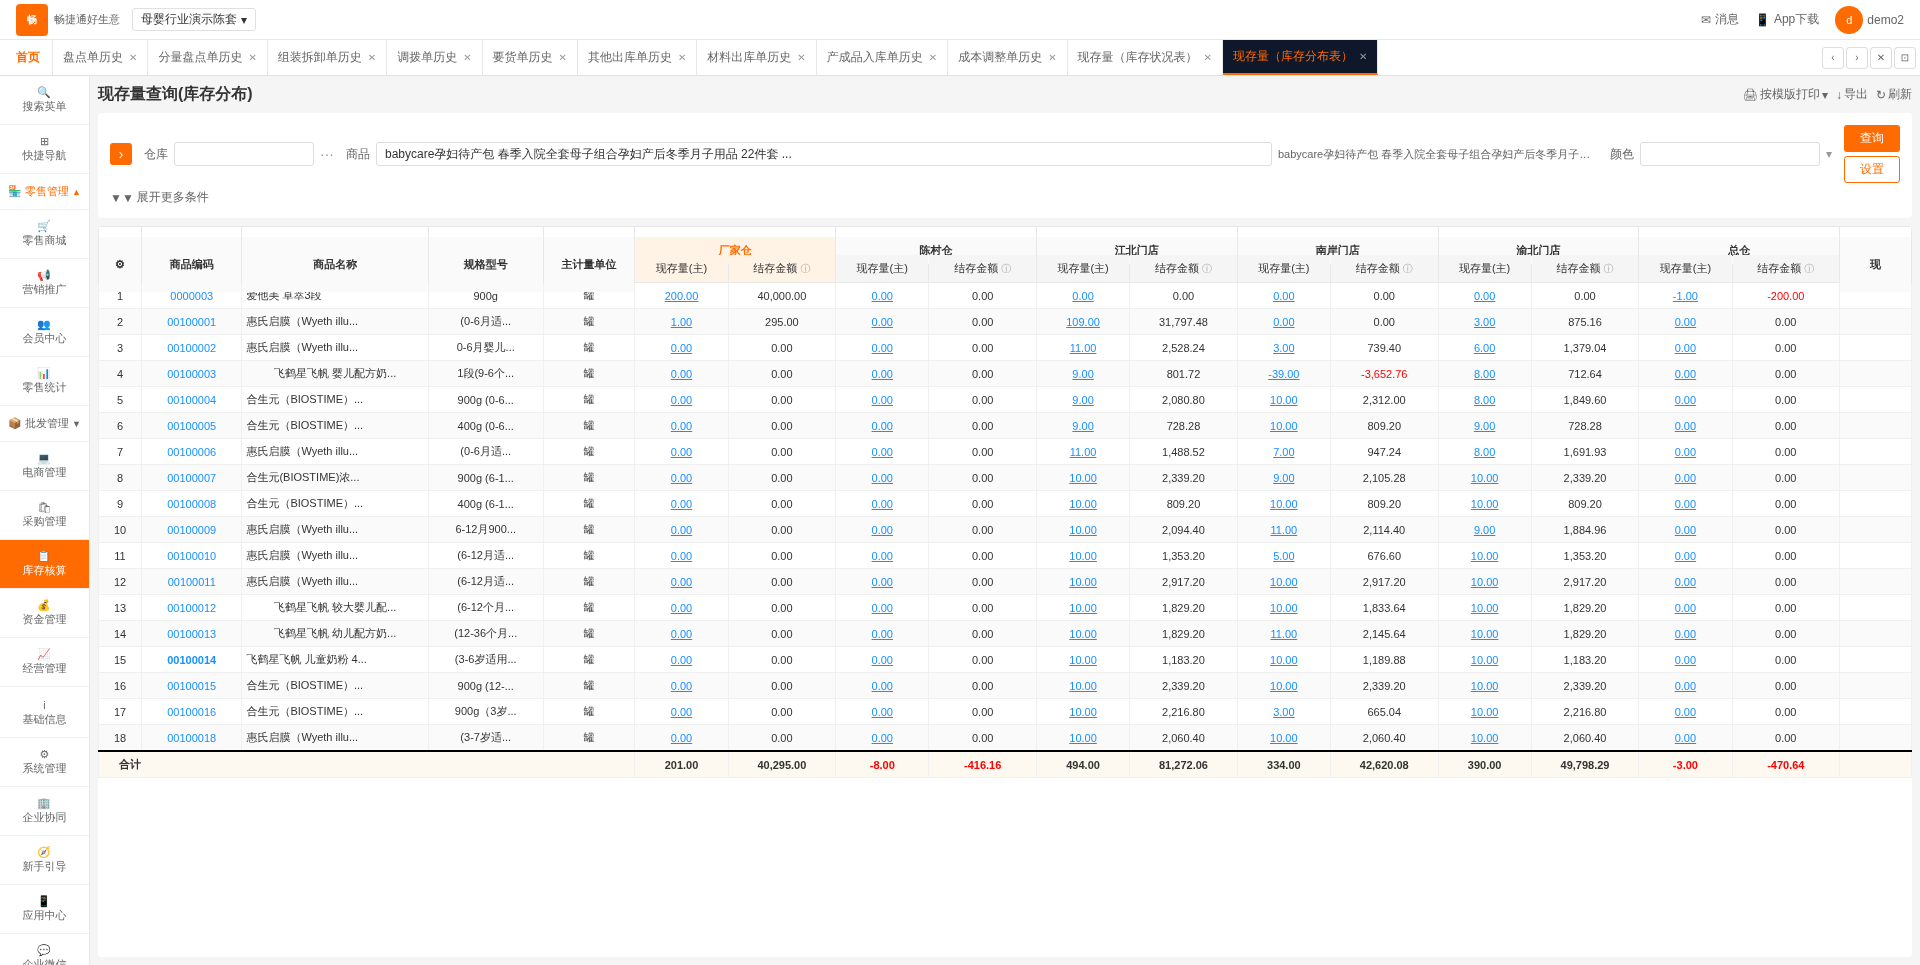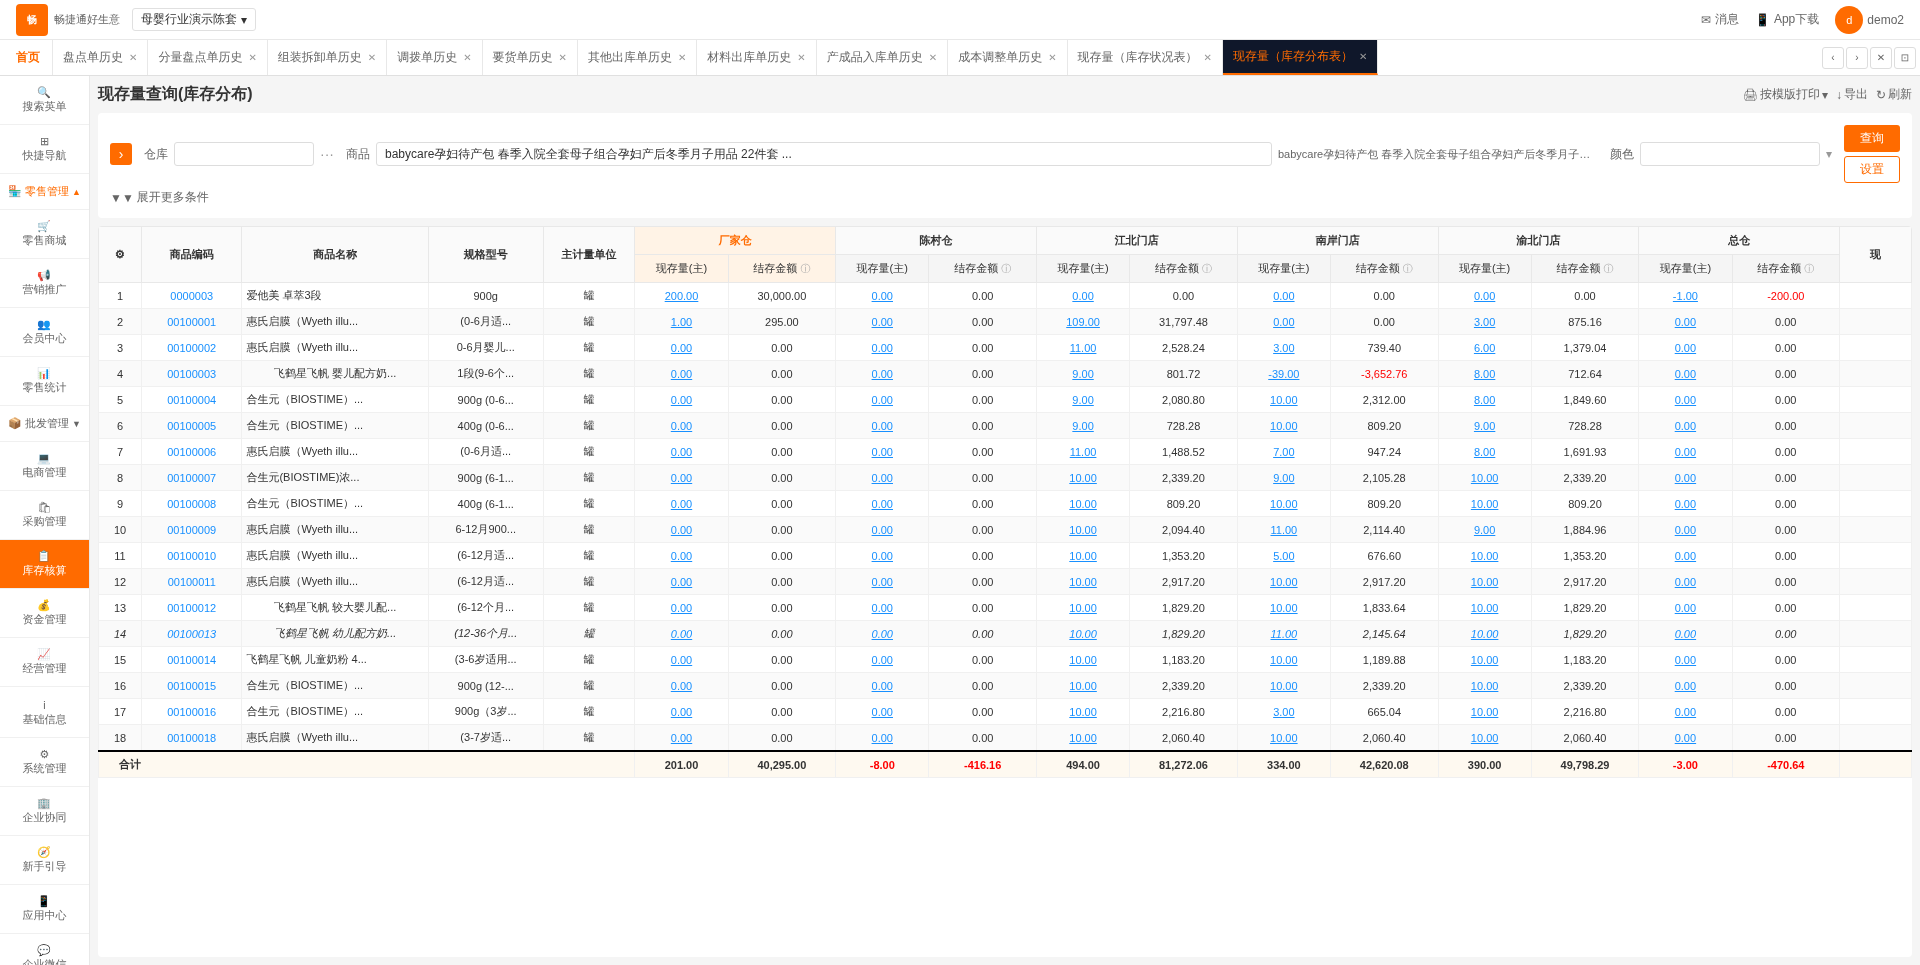--- a/index.html
+++ b/index.html
@@ -55,21 +55,21 @@
     .dots-btn { color: #999; cursor: pointer; font-size: 14px; }
     .btn-query { background: #ff6b00; color: white; border: none; padding: 5px 16px; border-radius: 3px; cursor: pointer; font-size: 12px; }
     .btn-settings { background: white; color: #ff6b00; border: 1px solid #ff6b00; padding: 4px 12px; border-radius: 3px; cursor: pointer; font-size: 12px; }
     .expand-btn { display: flex; align-items: center; gap: 3px; color: #666; font-size: 12px; cursor: pointer; margin-top: 6px; }
 
     
     .table-container { background: #fff; border-radius: 4px; overflow: hidden; flex: 1; overflow-y: auto; }
     .table-container::-webkit-scrollbar { width: 6px; height: 6px; }
     .table-container::-webkit-scrollbar-thumb { background: #ccc; border-radius: 3px; }
     table { width: 100%; border-collapse: collapse; font-size: 11px; }
-    thead tr th { background: #f5f5f5; padding: 6px 4px; border: 1px solid #e8e8e8; text-align: center; font-weight: 500; color: #333; white-space: nowrap; position: sticky; top: 0; z-index: 2; }
+    thead tr th { background: #f5f5f5; padding: 6px 4px; border: 1px solid #e8e8e8; text-align: center; font-weight: 500; color: #333; white-space: nowrap; position: sticky; top: 10px; z-index: 2; }
     thead tr:first-child th { background: #fafafa; font-size: 11px; font-weight: bold; }
     tbody tr td { padding: 5px 4px; border: 1px solid #f0f0f0; text-align: center; color: #333; }
     .total-row td { background: #fef9f0; font-weight: bold; border-top: 2px solid #000000; }
     .negative { color: #f00; }
     .link-like { color: #1890ff; text-decoration: underline; cursor: pointer; }
     .info-icon { color: #aaa; font-size: 10px; cursor: pointer; }
   </style>
 </head>
 <body>
 
@@ -294,21 +294,21 @@
         </thead>
         <tbody id="table-body">
 
         <tr>
     <td>1</td>
     <td style="color:#1890ff; cursor:pointer;">0000003</td>
     <td style="text-align:left; max-width:130px; overflow:hidden; text-overflow:ellipsis; white-space:nowrap;" title="爱他美 卓萃3段">爱他美 卓萃3段</td>
     <td>900g</td>
     <td>罐</td>
     <td class="link-like">200.00</td>
-    <td>30,000.00</td>
+    <td>40,000.00</td>
     <td class="link-like">0.00</td>
     <td>0.00</td>
     <td class="link-like">0.00</td>
     <td>0.00</td>
     <td class="link-like">0.00</td>
     <td class="">0.00</td>
     <td class="link-like">0.00</td>
     <td>0.00</td>
     <td class="negative link-like">-1.00</td>
     <td class="negative">-200.00</td>
@@ -547,21 +547,21 @@
     <td class="link-like">10.00</td>
     <td>1,829.20</td>
     <td class="link-like">10.00</td>
     <td class="">1,833.64</td>
     <td class="link-like">10.00</td>
     <td>1,829.20</td>
     <td class="link-like">0.00</td>
     <td class="">0.00</td>
     <td></td>
   </tr>
-            <tr style="background: rgb(250, 250, 250); font-style: italic;">
+            <tr style="background: rgb(250, 250, 250);">
     <td>14</td>
     <td style="color:#1890ff; cursor:pointer;">00100013</td>
     <td style="text-align:center; max-width:130px; overflow:hidden; text-overflow:ellipsis; white-space:nowrap;" title="飞鹤星飞帆 幼儿配方奶...">飞鹤星飞帆 幼儿配方奶...</td>
     <td>(12-36个月...</td>
     <td>罐</td>
     <td class="link-like">0.00</td>
     <td>0.00</td>
     <td class="link-like">0.00</td>
     <td>0.00</td>
     <td class="link-like">10.00</td>
@@ -569,21 +569,21 @@
     <td class="link-like">11.00</td>
     <td class="">2,145.64</td>
     <td class="link-like">10.00</td>
     <td>1,829.20</td>
     <td class="link-like">0.00</td>
     <td class="">0.00</td>
     <td></td>
   </tr>
             <tr>
     <td>15</td>
-    <td style="color:#1890ff; cursor:pointer;">00100014</td>
+    <td style="color:#1890ff; cursor:pointer;font-weight:bold;">00100014</td>
     <td style="text-align:left; max-width:130px; overflow:hidden; text-overflow:ellipsis; white-space:nowrap;" title="飞鹤星飞帆 儿童奶粉 4...">飞鹤星飞帆 儿童奶粉 4...</td>
     <td>(3-6岁适用...</td>
     <td>罐</td>
     <td class="link-like">0.00</td>
     <td>0.00</td>
     <td class="link-like">0.00</td>
     <td>0.00</td>
     <td class="link-like">10.00</td>
     <td>1,183.20</td>
     <td class="link-like">10.00</td>

